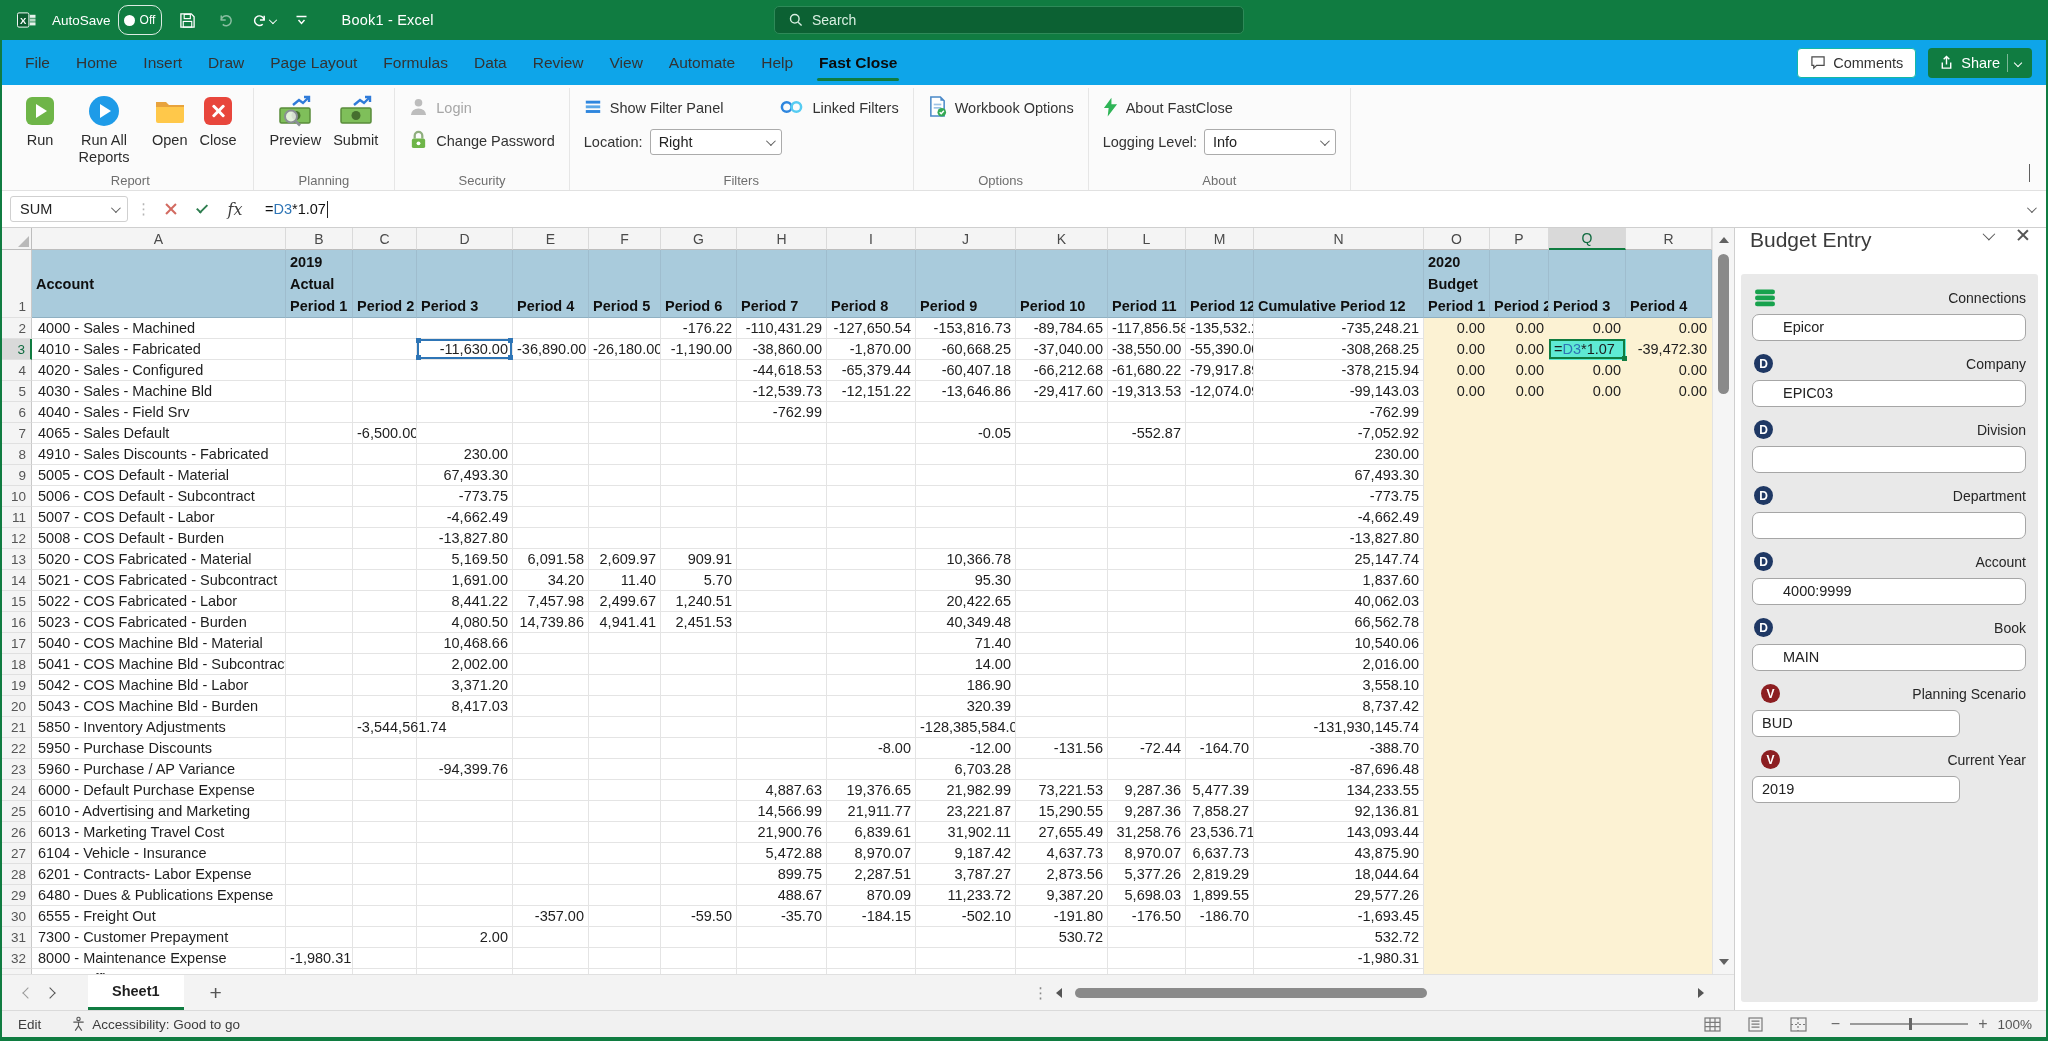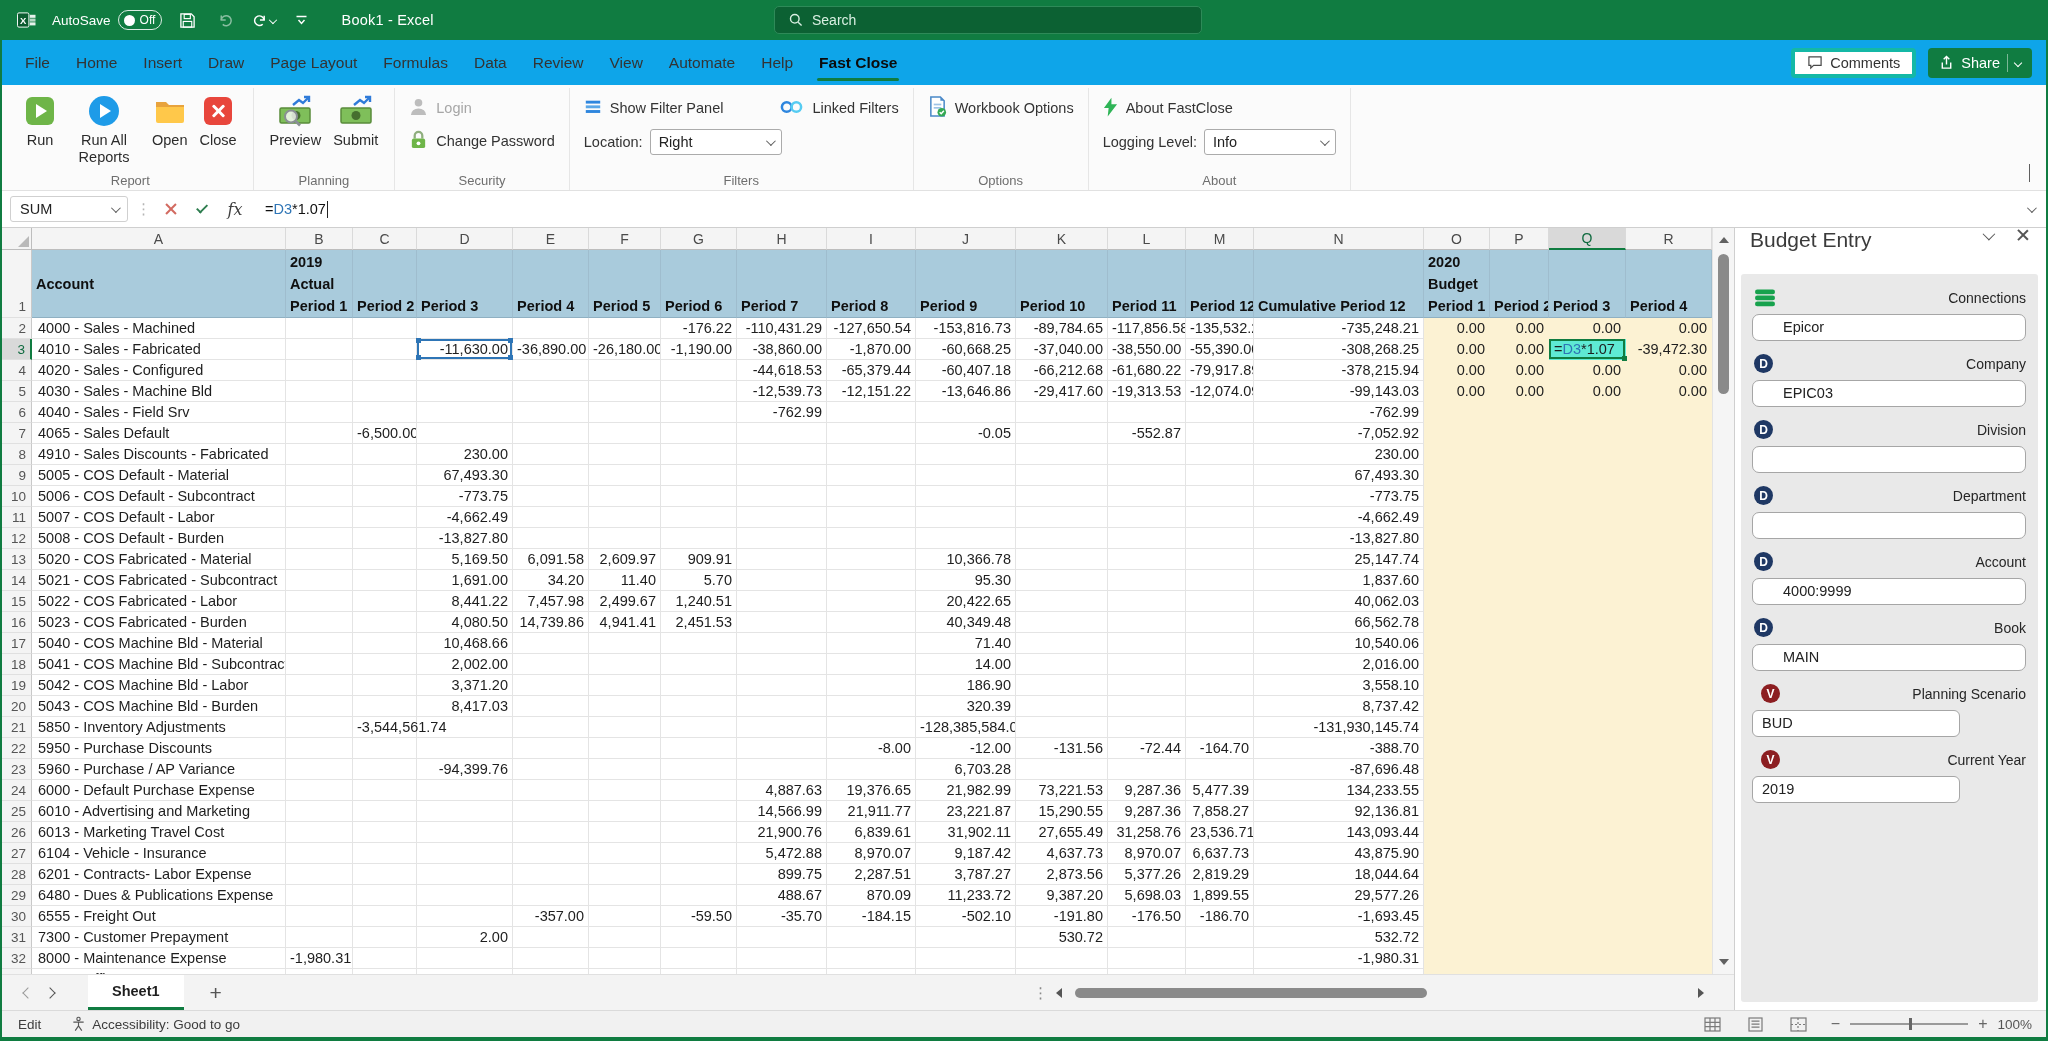--- a/index.html
+++ b/index.html
@@ -7,42 +7,42 @@
   .window{
     width:2048px; height:1041px; position:relative;
     border-left:2px solid #107C41; border-right:2px solid #107C41; border-bottom:4px solid #107C41;
     display:flex; flex-direction:column; background:#fff;
     font-family:"Liberation Sans", sans-serif; overflow:hidden;
   }
   
   .titlebar{ height:40px; background:#107C41; color:#fff; display:flex; align-items:center; position:relative; flex:0 0 auto; }
   .tb-left{ display:flex; align-items:center; gap:14px; padding-left:12px; }
   .autosave{ display:flex; align-items:center; gap:7px; font-size:13.5px; }
-  .as-pill{ width:44px; height:20px; border:1px solid rgba(255,255,255,.85); border-radius:10px; display:flex; align-items:center; gap:5px; padding:0 5px; }
+  .as-pill{ width:44px; height:30px; border:1px solid rgba(255,255,255,.85); border-radius:10px; display:flex; align-items:center; gap:5px; padding:0 5px; }
   .as-knob{ width:11px; height:11px; border-radius:50%; background:#fff; }
   .as-state{ font-size:12px; }
   .qabtn{ width:24px; height:26px; display:flex; align-items:center; justify-content:center; }
   .dim{ opacity:.5; }
   .tinychev{ width:6px; height:6px; border-right:1.4px solid #fff; border-bottom:1.4px solid #fff; transform:rotate(45deg); margin-left:2px; }
   .doc-title{ font-size:14.5px; margin-left:14px; letter-spacing:.2px; }
-  .searchbox{ position:absolute; left:772px; top:6px; width:428px; height:28px; background:#0C6133; border:1px solid #2E8A58; border-radius:5px; display:flex; align-items:center; gap:9px; padding-left:14px; color:#D9EFE2; font-size:14px; }
+  .searchbox{ position:absolute; left:772px; top:6px; width:470px; height:28px; background:#0C6133; border:1px solid #2E8A58; border-radius:5px; display:flex; align-items:center; gap:9px; padding-left:14px; color:#D9EFE2; font-size:14px; }
   .tb-right{ margin-left:auto; display:flex; align-items:center; height:100%; }
   .user-name{ font-size:14px; margin-right:12px; }
   .avatar{ width:26px; height:26px; border-radius:50%; background:#1799A6; color:#fff; font-size:11.5px; font-weight:bold; display:flex; align-items:center; justify-content:center; margin-right:16px; }
   .wbtn{ width:44px; height:40px; display:flex; align-items:center; justify-content:center; }
   .min-glyph{ width:12px; height:1.4px; background:#fff; }
   .max-glyph{ width:11px; height:11px; border:1.3px solid #fff; border-radius:2px; }
   
   .menubar{ height:45px; background:#0ea5e9; display:flex; align-items:stretch; padding-left:10px; flex:0 0 auto; }
   .menu-tabs{ display:flex; }
   .mtab{ padding:0 13px; font-size:15.5px; color:#333; display:flex; align-items:center; position:relative; }
   .mtab.active{ font-weight:bold; color:#0b0b0b; }
   .mtab.active::after{ content:""; position:absolute; left:11px; right:11px; bottom:4px; height:3px; background:#107C41; border-radius:2px; }
   .menu-right{ margin-left:auto; display:flex; align-items:center; gap:12px; padding-right:14px; }
-  .comments-btn{ height:30px; border:4px solid #14b8a6; border-radius:4px; background:#fff; display:flex; align-items:center; gap:7px; padding:0 12px; font-size:14.5px; color:#333; }
+  .comments-btn{ height:30px; border:1px solid #14b8a6; border-radius:4px; background:#fff; display:flex; align-items:center; gap:7px; padding:0 12px; font-size:14.5px; color:#333; }
   .share-btn{ height:30px; background:#107C41; border-radius:4px; color:#fff; display:flex; align-items:center; gap:7px; padding:0 11px; font-size:14.5px; }
   .share-btn .vline{ width:1px; height:18px; background:rgba(255,255,255,.45); }
   .share-btn .tinychev{ margin-left:0; }
   
   .ribbon{ height:106px; background:#FBFBFB; border-bottom:1px solid #E1E1E1; display:flex; padding:3px 0 0 6px; position:relative; flex:0 0 auto; }
   .rgroup{ display:flex; flex-direction:column; padding:2px 10px 0 10px; border-right:1px solid #E6E6E6; }
   .gbody{ flex:1; display:flex; align-items:flex-start; }
   .glabel{ height:19px; line-height:19px; text-align:center; font-size:13px; color:#6E6E6E; }
   .rbtn-lg{ display:flex; flex-direction:column; align-items:center; gap:5px; padding:5px 6px 2px 6px; border-radius:4px; min-width:44px; }
   .rbtn-lg .lbl{ font-size:14.5px; line-height:16.5px; color:#2b2b2b; text-align:center; max-width:72px; }

